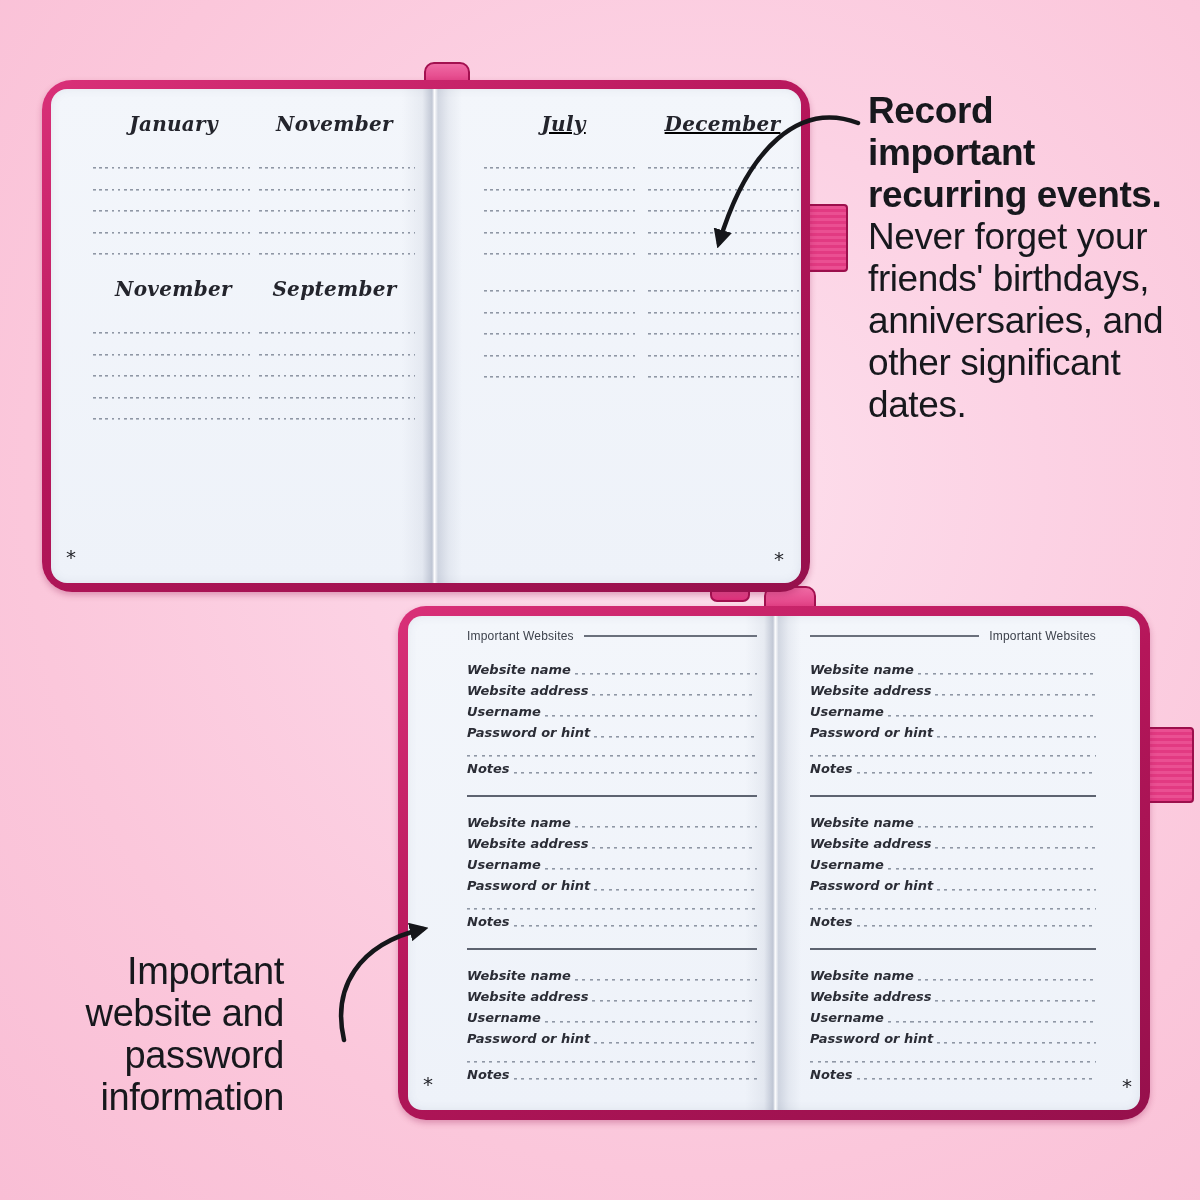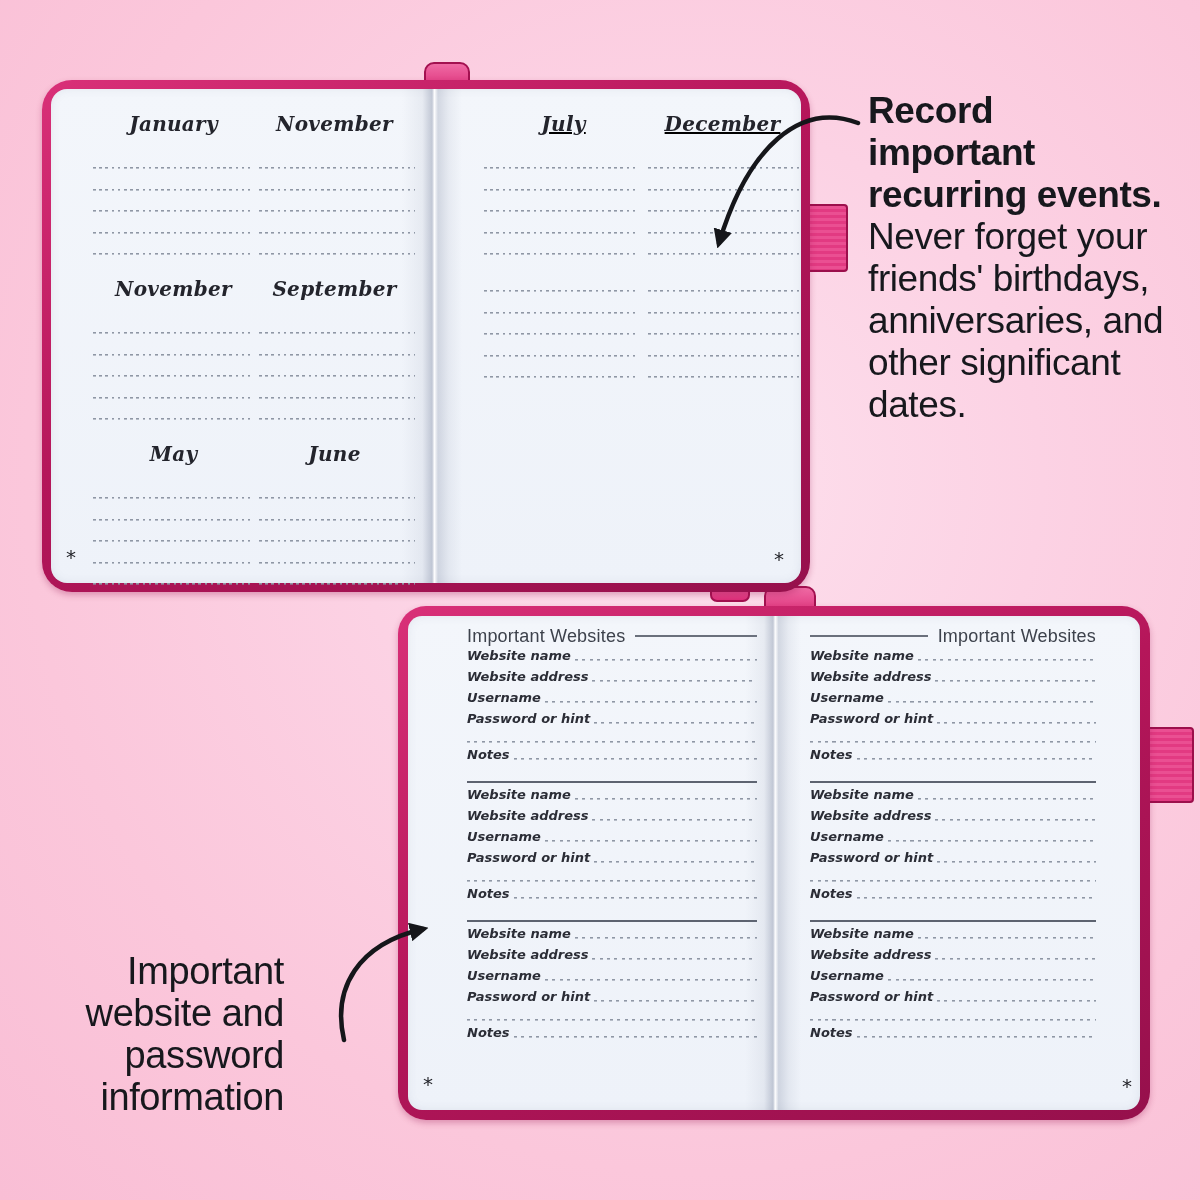--- a/index.html
+++ b/index.html
@@ -31,25 +31,25 @@
     font-size:20px;color:#23242c;letter-spacing:.3px;}
   .mline-row{display:flex;gap:9px;height:21.5px;}
   .mline-row:first-of-type{height:17px;}
   .mline-row i{flex:1;display:block;
     background:repeating-linear-gradient(90deg,#8f97a5 0 2.6px,transparent 2.6px 6.2px) left bottom/100% 1.6px no-repeat;}
   .mline-group{margin-top:15px;}
 
   
   .web-page{position:absolute;top:0;bottom:0;z-index:4;}
   .web-header{display:flex;align-items:center;height:16px;margin-top:12px;
-    font-size:18px;color:#3d424c;letter-spacing:.2px;}
+    font-size:12px;color:#3d424c;letter-spacing:.2px;}
   .web-header .hline{flex:1;height:2px;background:#6a707c;}
   .web-header.left-style .hline{margin-left:10px;}
   .web-header.right-style .hline{margin-right:10px;}
-  .wblock{}
+  .wblock{margin-top:14px;}
   .wrow{display:flex;height:21px;align-items:flex-end;}
   .wrow .wlabel{font-family:"DejaVu Sans",sans-serif;font-style:italic;font-weight:600;
     font-size:13px;color:#2b2d36;line-height:18px;}
   .wrow .wfill{flex:1;margin:0 0 4px 4px;height:10px;
     background:repeating-linear-gradient(90deg,#8f97a5 0 3px,transparent 3px 7.5px) left bottom/100% 1.6px no-repeat;}
   .wspacer{height:15px;
     background:repeating-linear-gradient(90deg,#8f97a5 0 3px,transparent 3px 7.5px) left bottom/100% 1.6px no-repeat;}
   .wdivider{margin-top:17px;height:2px;background:#5d6370;}
   .wblock:last-child .wdivider{display:none;}
 
@@ -121,48 +121,20 @@
           <div class="mline-row">
             <i></i>
             <i></i>
           </div>
           <div class="mline-row">
             <i></i>
             <i></i>
           </div>
         </div>
       </div>
-      <div class="month-section">
-        <div class="month-header">
-          <span>May</span>
-          <span>June</span>
-        </div>
-        <div class="mline-group">
-          <div class="mline-row">
-            <i></i>
-            <i></i>
-          </div>
-          <div class="mline-row">
-            <i></i>
-            <i></i>
-          </div>
-          <div class="mline-row">
-            <i></i>
-            <i></i>
-          </div>
-          <div class="mline-row">
-            <i></i>
-            <i></i>
-          </div>
-          <div class="mline-row">
-            <i></i>
-            <i></i>
-          </div>
-        </div>
-      </div>
     </div>
   <div class="month-page" style="left:433px;width:318px;text-decoration:underline;">
       <div class="month-section">
         <div class="month-header">
           <span>July</span>
           <span>December</span>
         </div>
         <div class="mline-group">
           <div class="mline-row">
             <i></i>

